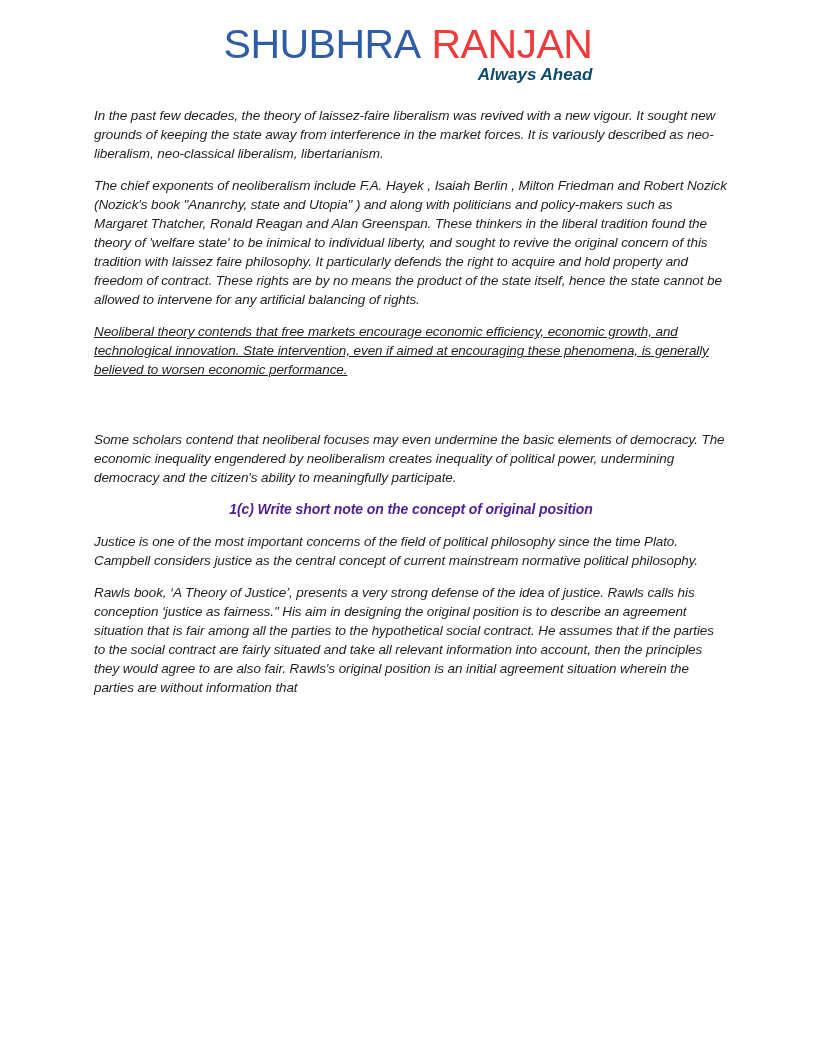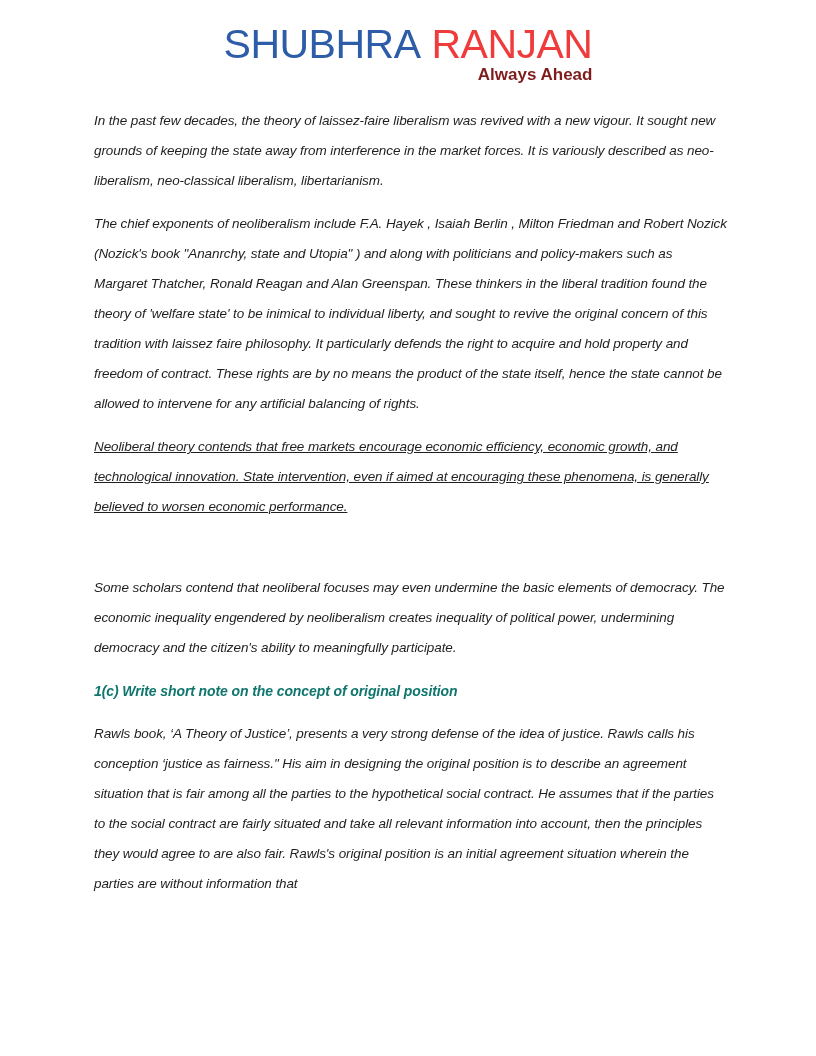--- a/index.html
+++ b/index.html
@@ -27,51 +27,53 @@
     font-size: 41px;
     font-weight: 400;
     line-height: 1.0;
     letter-spacing: -0.5px;
     white-space: nowrap;
   }
   .logo-blue { color: #2d5ca8; }
   .logo-red  { color: #ef3b3c; }
   .logo-tagline {
     text-align: right;
-    color: #7f1d1d;
+    color: #0c4a6e;
     font-weight: 700;
     font-size: 17px;
     line-height: 1.0;
     margin-top: 1px;
+    font-style: italic;
   }
   
   .content {
     margin: 22px 88px 0 94px;
     width: 634px;
     font-style: italic;
     font-size: 13.5px;
-    line-height: 30px;
+    line-height: 19px;
     color: #1f1f1f;
     letter-spacing: -0.1px;
     text-align: left;
   }
   .content p {
     margin: 0 0 13px 0;
   }
   p.gap-after {
     margin-bottom: 51px;
     text-decoration: underline;
   }
   .question-heading {
     margin: 0 0 15px 0;
     margin-top: 55px;
-    color: #0f766e;
+    color: #4c1d95;
     font-weight: 700;
     font-style: italic;
     font-size: 14px;
+    text-align: center;
   }
 </style>
 </head>
 <body>
 
 <div class="page">
 
   <div class="logo-wrap">
     <div class="logo-inner">
       <div class="logo-line"><span class="logo-blue">SHUBHRA</span><span>&nbsp;</span><span class="logo-red">RANJAN</span></div>
@@ -80,16 +82,17 @@
   </div>
 
   <div class="content">
     <p>In the past few decades, the theory of laissez-faire liberalism was revived with a new vigour. It sought new grounds of keeping the state away from interference in the market forces. It is variously described as neo-liberalism, neo-classical liberalism, libertarianism.</p>
     <p>The chief exponents of neoliberalism include F.A. Hayek , Isaiah Berlin , Milton Friedman and Robert Nozick (Nozick's book "Ananrchy, state and Utopia" ) and along with politicians and policy-makers such as Margaret Thatcher, Ronald Reagan and Alan Greenspan. These thinkers in the liberal tradition found the theory of 'welfare state' to be inimical to individual liberty, and sought to revive the original concern of this tradition with laissez faire philosophy. It particularly defends the right to acquire and hold property and freedom of contract. These rights are by no means the product of the state itself, hence the state cannot be allowed to intervene for any artificial balancing of rights.</p>
     <p class="gap-after">Neoliberal theory contends that free markets encourage economic efficiency, economic growth, and technological innovation. State intervention, even if aimed at encouraging these phenomena, is generally believed to worsen economic performance.</p>
     <p>Some scholars contend that neoliberal focuses may even undermine the basic elements of democracy. The economic inequality engendered by neoliberalism creates inequality of political power, undermining democracy and the citizen's ability to meaningfully participate.</p>
 
     <p class="question-heading">1(c) Write short note on the concept of original position</p>
 
+    <p>Justice is one of the most important concerns of the field of political philosophy since  the time Plato. Campbell considers justice as the central concept of current mainstream normative political philosophy.</p>
     <p>Rawls book, ‘A Theory of Justice’, presents a very strong defense of the idea of justice. Rawls calls his conception ‘justice as fairness." His aim in designing the original position is to describe an agreement situation that is fair among all the parties to the hypothetical social contract. He assumes that if the parties to the social contract are fairly situated and take all relevant information into account, then the principles they would agree to are also fair. Rawls's original position is an initial agreement situation wherein the parties are without information that</p>
   </div>
 
 </div>
 
 </body></html>

